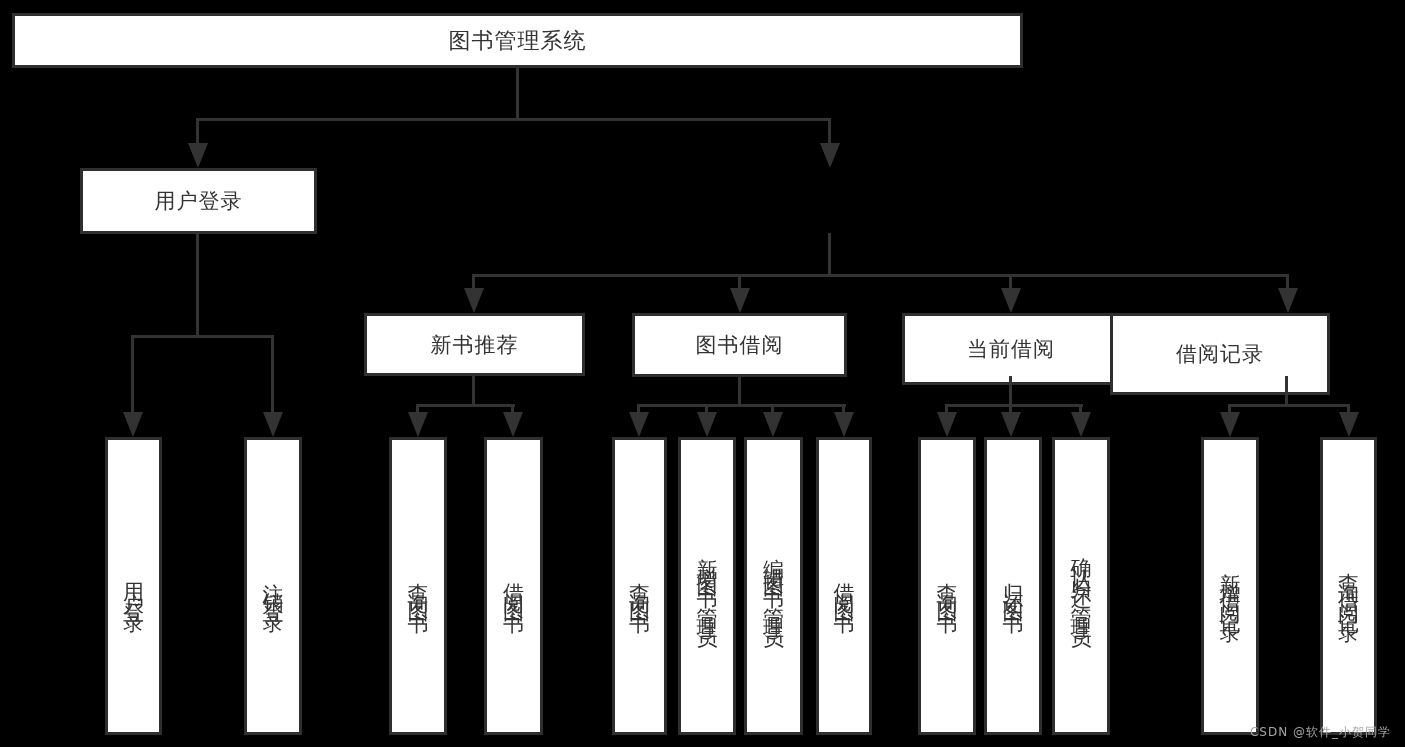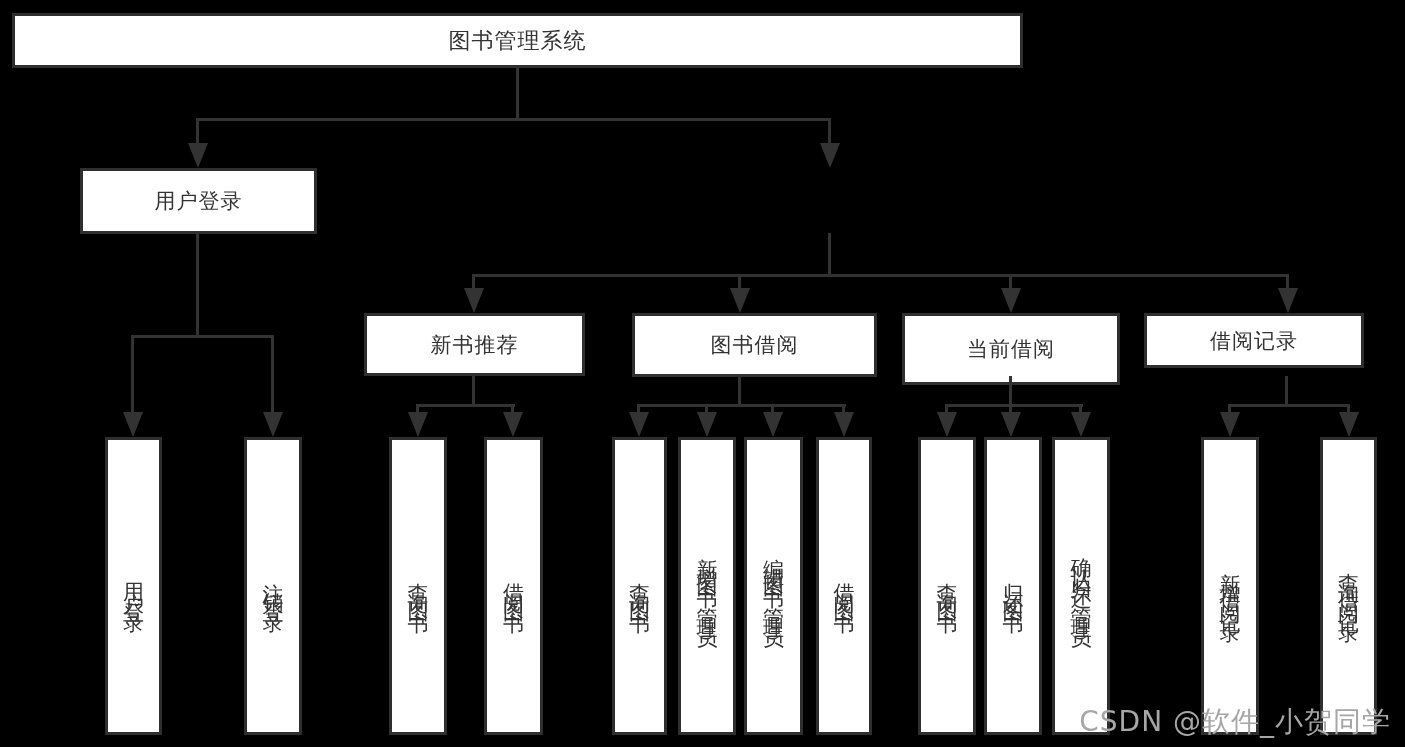--- a/index.html
+++ b/index.html
@@ -45,21 +45,21 @@
   .hl{position:absolute;height:3px;background:#333333;}
   .arrow{
     position:absolute;width:0;height:0;
     border-left:10px solid transparent;
     border-right:10px solid transparent;
     border-top:25px solid #333333;
   }
   .watermark{
     position:absolute;
     right:14px;bottom:6px;
-    font-size:28px;
+    font-size:12px;
     color:#a6a6a6;
     letter-spacing:1px;
     z-index:5;
   }
 </style>
 </head>
 <body>
 
 <div class="canvas">
 
@@ -69,29 +69,29 @@
 
   <div class="box" style="left:80px;top:168px;width:237px;height:66px">
     <span>用户登录</span>
   </div>
 
 
   <div class="box" style="left:364px;top:313px;width:221px;height:63px">
     <span>新书推荐</span>
   </div>
 
-  <div class="box" style="left:632px;top:313px;width:245px;height:64px">
+  <div class="box" style="left:632px;top:313px;width:215px;height:64px">
     <span>图书借阅</span>
   </div>
 
   <div class="box" style="left:902px;top:313px;width:218px;height:72px">
     <span>当前借阅</span>
   </div>
 
-  <div class="box" style="left:1144px;top:313px;width:220px;height:55px">
+  <div class="box" style="left:1110px;top:313px;width:220px;height:82px">
     <span>借阅记录</span>
   </div>
 
   <div class="vbox" style="left:105px;top:437px;width:57px;height:298px">
     <span class="vtext">用户登录</span>
   </div>
 
   <div class="vbox" style="left:244px;top:437px;width:58px;height:298px">
     <span class="vtext">注销登录</span>
   </div>

